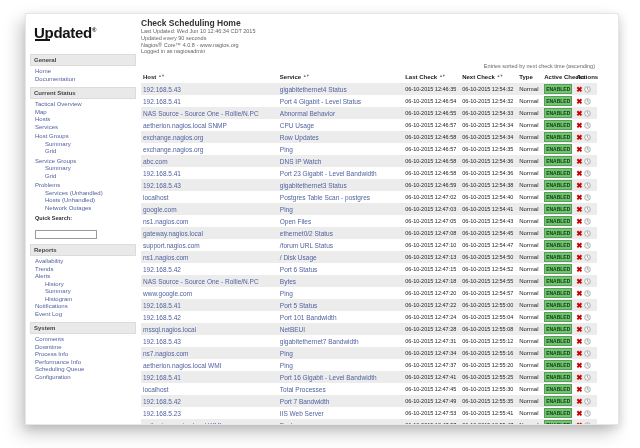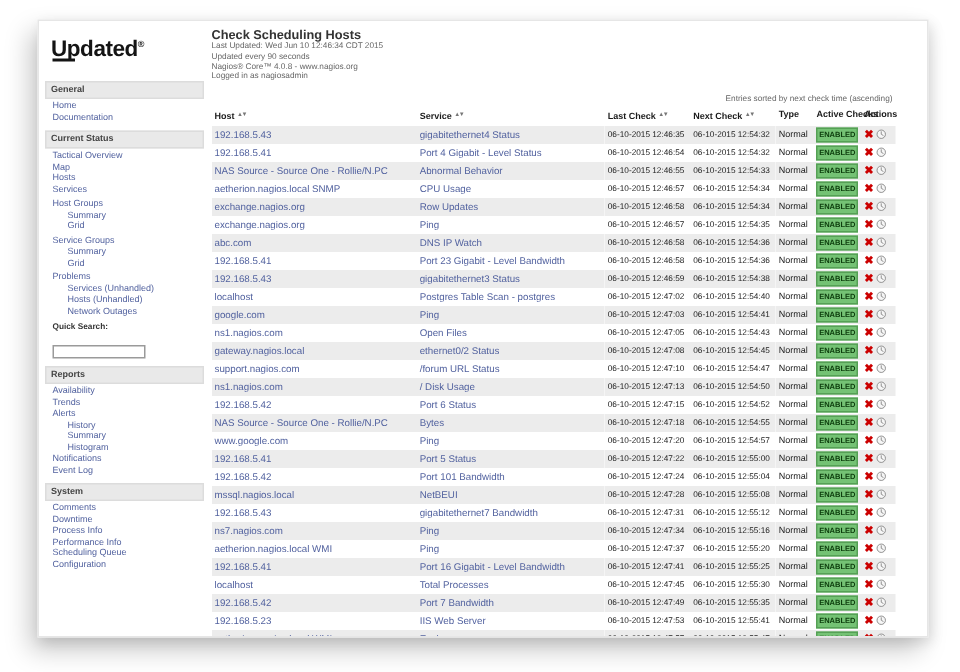--- a/index.html
+++ b/index.html
@@ -83,21 +83,21 @@
       <div class="sb-header">System</div>
       <a class="sb-link">Comments</a>
       <a class="sb-link">Downtime</a>
       <a class="sb-link">Process Info</a>
       <a class="sb-link">Performance Info</a>
       <a class="sb-link">Scheduling Queue</a>
       <a class="sb-link">Configuration</a>
     </div>
 
   <div class="main">
-    <div class="title">Check Scheduling Hosts</div>
+    <div class="title">Check Scheduling Home</div>
     <div class="hinfo">Last Updated: Wed Jun 10 12:46:34 CDT 2015</div>
     <div class="hinfo">Updated every 90 seconds</div>
     <div class="hinfo">Nagios® Core™ 4.0.8 - www.nagios.org</div>
     <div class="hinfo">Logged in as nagiosadmin</div>
 
     <div class="sort-note">Entries sorted by next check time (ascending)</div>
 
     <table>
       <colgroup>
         <col class="c-host">

